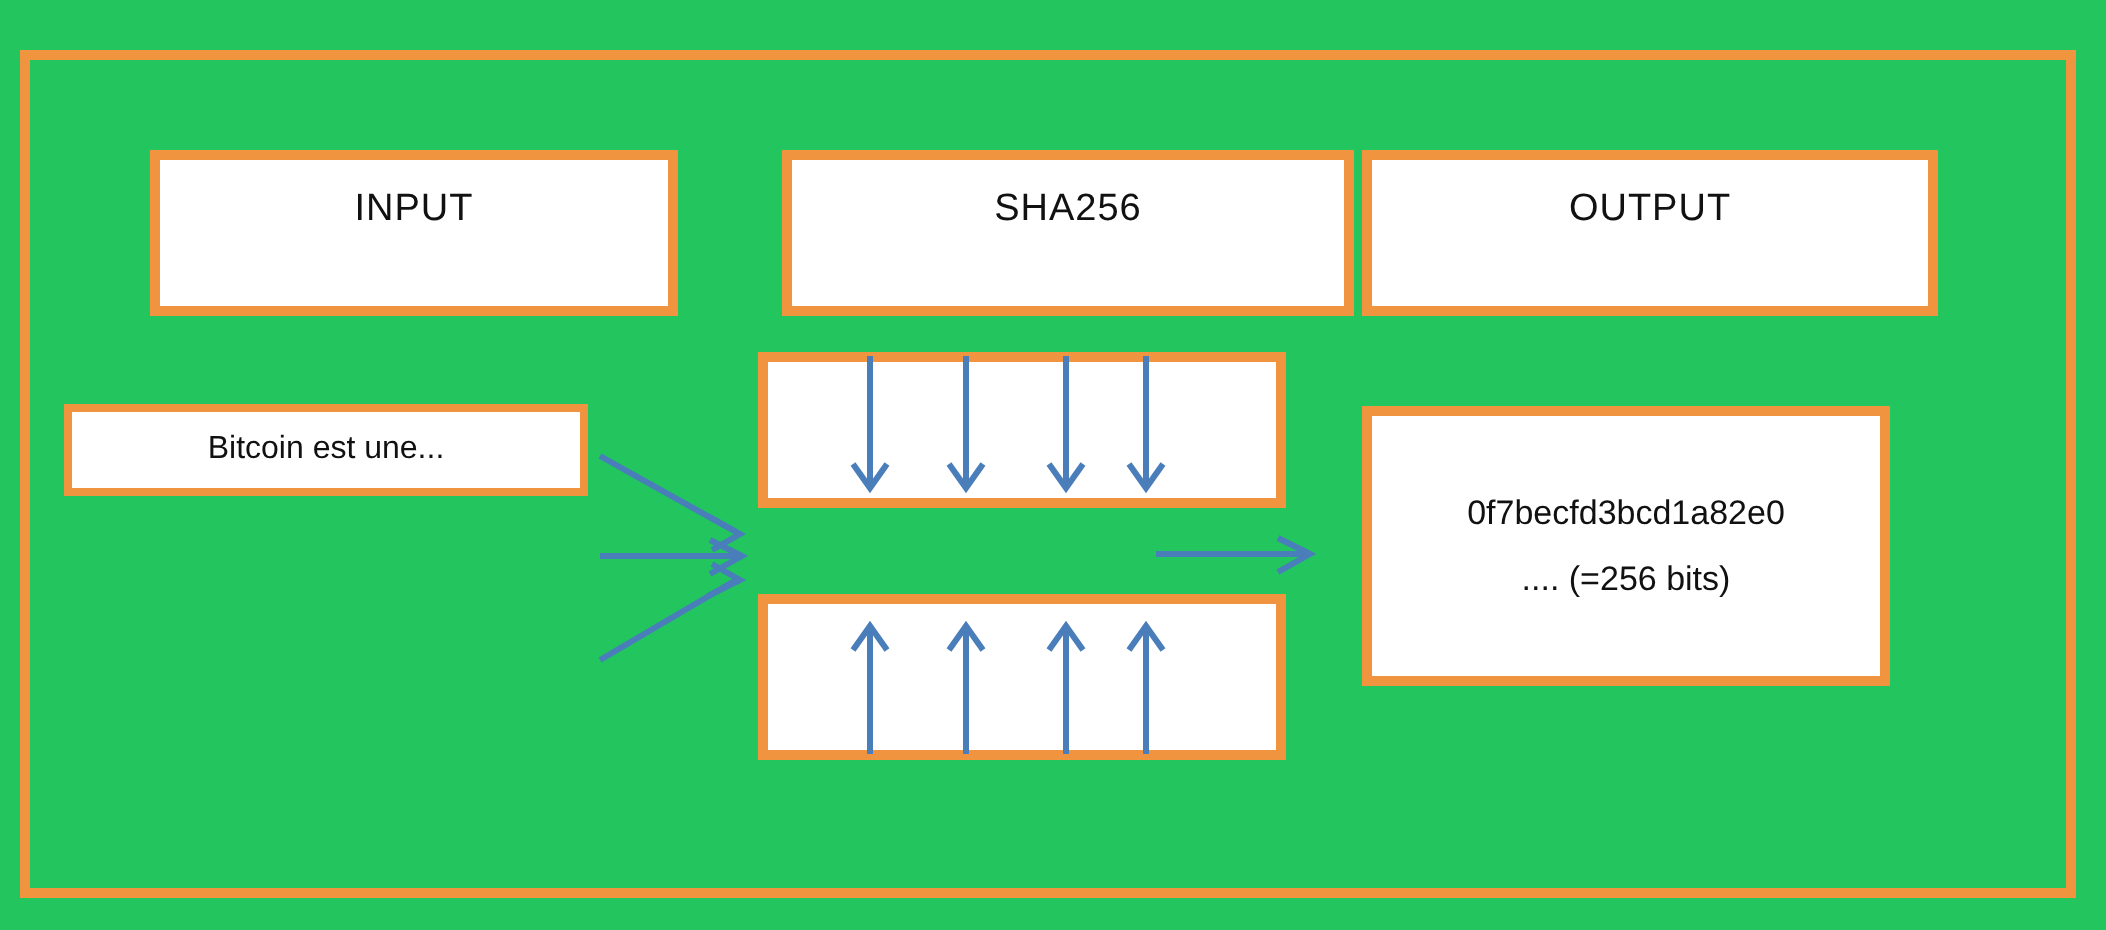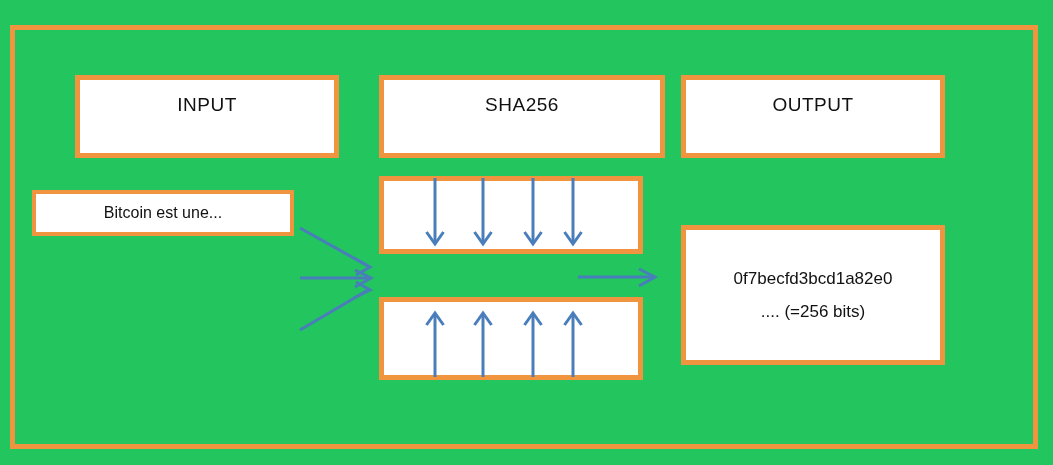--- a/index.html
+++ b/index.html
@@ -48,30 +48,30 @@
     left: 0;
     right: 0;
     top: 14px;
     text-align: center;
     font-size: 19px;
     color: #111111;
     letter-spacing: 0.5px;
     white-space: nowrap;
   }
   #box-input  { left: 75px;  width: 264px; }
-  #box-sha256 { left: 379px; width: 286px; text-decoration: underline; }
-  #box-output { left: 681px; width: 264px; }
+  #box-sha256 { left: 391px; width: 286px; text-decoration: underline; }
+  #box-output { left: 681px; width: 288px; }
 
   
   .msg-box {
     left: 32px;
     width: 262px;
     height: 46px;
   }
-  #msg-box-0 { top: 190px; }
+  #msg-box-0 { top: 202px; }
   #msg-box-1 { top: 258px; }
   #msg-box-2 { top: 316px; }
   .msg-label {
     position: absolute;
     left: 0;
     right: 0;
     top: 50%;
     transform: translateY(-50%);
     text-align: center;
     font-size: 16px;
@@ -89,21 +89,21 @@
   #arrow-box-up {
     left: 379px;
     top: 297px;
     width: 264px;
     height: 83px;
   }
 
   
   #hash-box {
     left: 681px;
-    top: 225px;
+    top: 203px;
     width: 264px;
     height: 140px;
     display: flex;
     flex-direction: column;
     align-items: center;
     justify-content: center;
   }
   .hash-line {
     font-size: 17px;
     color: #111111;

